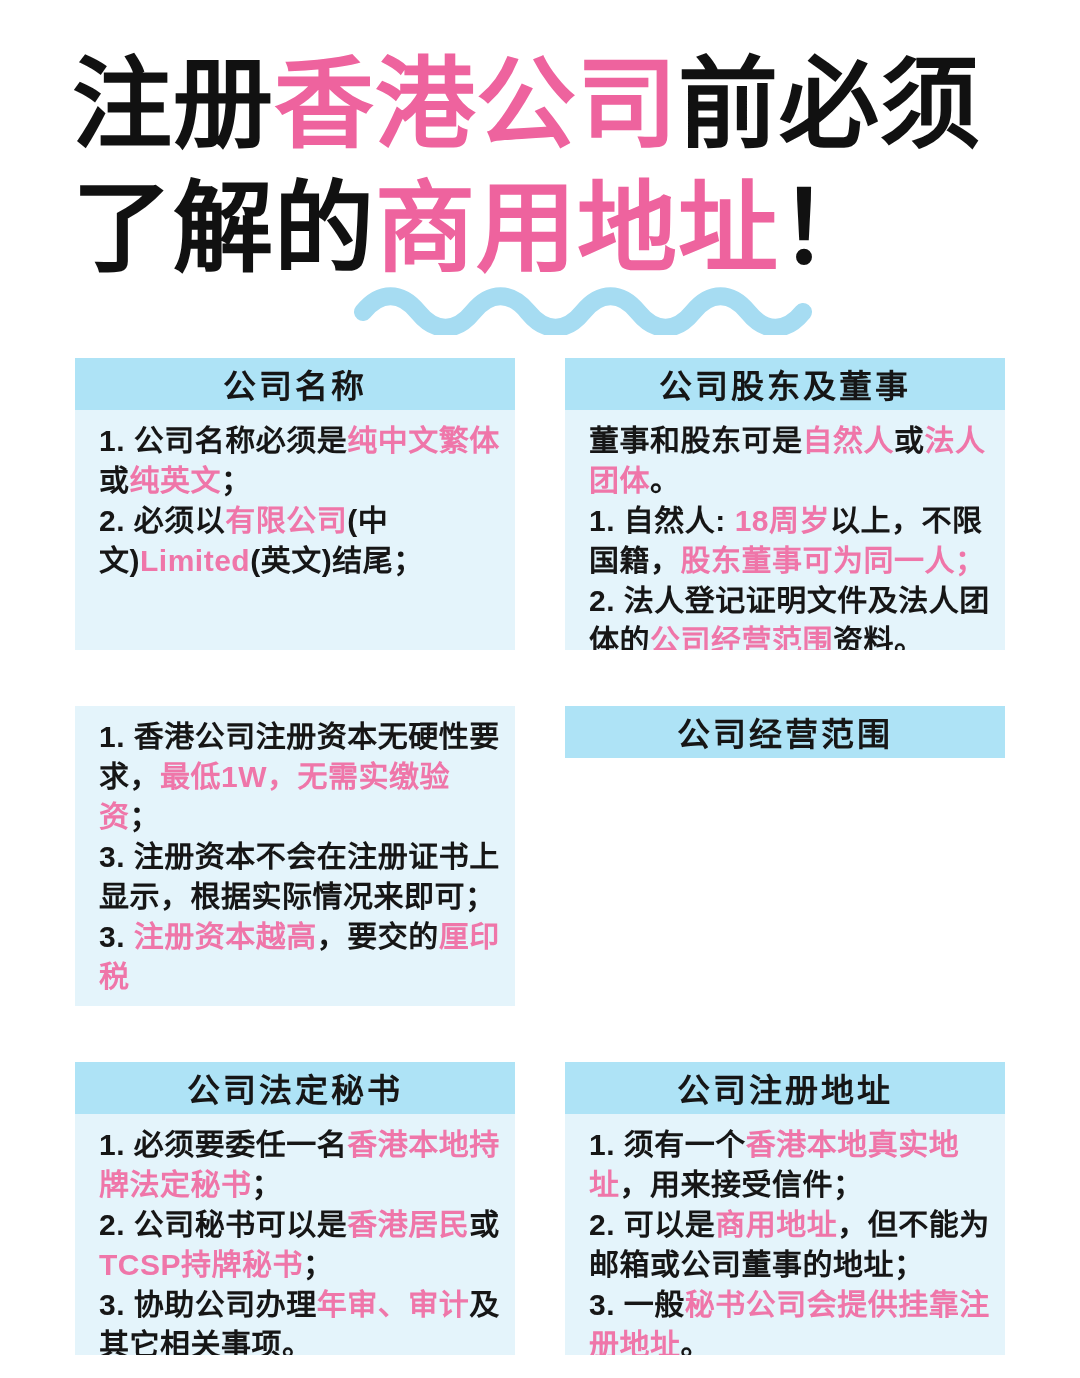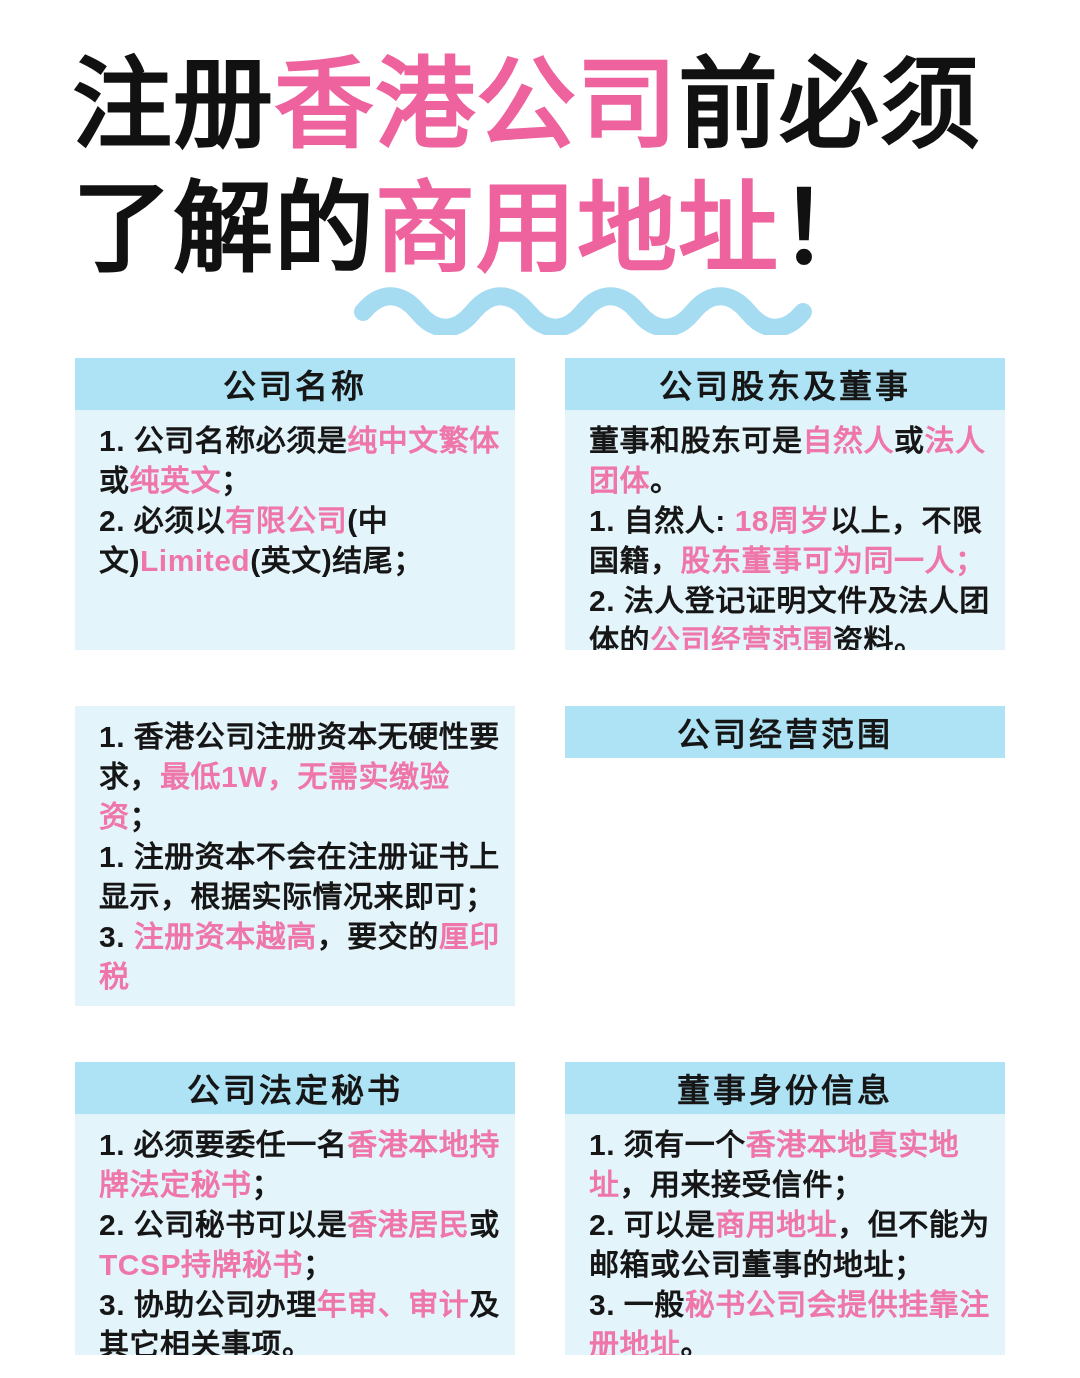--- a/index.html
+++ b/index.html
@@ -129,21 +129,21 @@
     <div class="card-body">
         <div class="line"><span>董事和股东可是</span><span class="hl">自然人</span><span>或</span><span class="hl">法人团体</span><span>。</span></div>
         <div class="line"><span>1. 自然人: </span><span class="hl">18周岁</span><span>以上，不限国籍，</span><span class="hl">股东董事可为同一人；</span></div>
         <div class="line"><span>2. 法人登记证明文件及法人团体的</span><span class="hl">公司经营范围</span><span>资料。</span></div>
       </div>
   </section>
 
   <section class="card">
     <div class="card-body">
         <div class="line"><span>1. 香港公司注册资本无硬性要求，</span><span class="hl">最低1W，无需实缴验资</span><span>；</span></div>
-        <div class="line"><span>1. 注册资本不会在注册证书上显示，根据实际情况来即可；</span></div>
+        <div class="line"><span>3. 注册资本不会在注册证书上显示，根据实际情况来即可；</span></div>
         <div class="line"><span>3. </span><span class="hl">注册资本越高</span><span>，要交的</span><span class="hl">厘印税</span></div>
       </div>
   </section>
 
   <section class="card">
     <header class="card-header">
       <span class="card-title">公司经营范围</span>
     </header>
   </section>
 
@@ -153,21 +153,21 @@
     </header>
     <div class="card-body">
         <div class="line"><span>1. 必须要委任一名</span><span class="hl">香港本地持牌法定秘书</span><span>；</span></div>
         <div class="line"><span>2. 公司秘书可以是</span><span class="hl">香港居民</span><span>或</span><span class="hl">TCSP持牌秘书</span><span>；</span></div>
         <div class="line"><span>3. 协助公司办理</span><span class="hl">年审、审计</span><span>及其它相关事项。</span></div>
       </div>
   </section>
 
   <section class="card">
     <header class="card-header">
-      <span class="card-title">董事身份信息</span>
+      <span class="card-title">公司注册地址</span>
     </header>
     <div class="card-body">
         <div class="line"><span>1. 须有一个</span><span class="hl">香港本地真实地址</span><span>，用来接受信件；</span></div>
         <div class="line"><span>2. 可以是</span><span class="hl">商用地址</span><span>，但不能为邮箱或公司董事的地址；</span></div>
         <div class="line"><span>3. 一般</span><span class="hl">秘书公司会提供挂靠注册地址</span><span>。</span></div>
       </div>
   </section>
 </main>
 
 </body></html>

